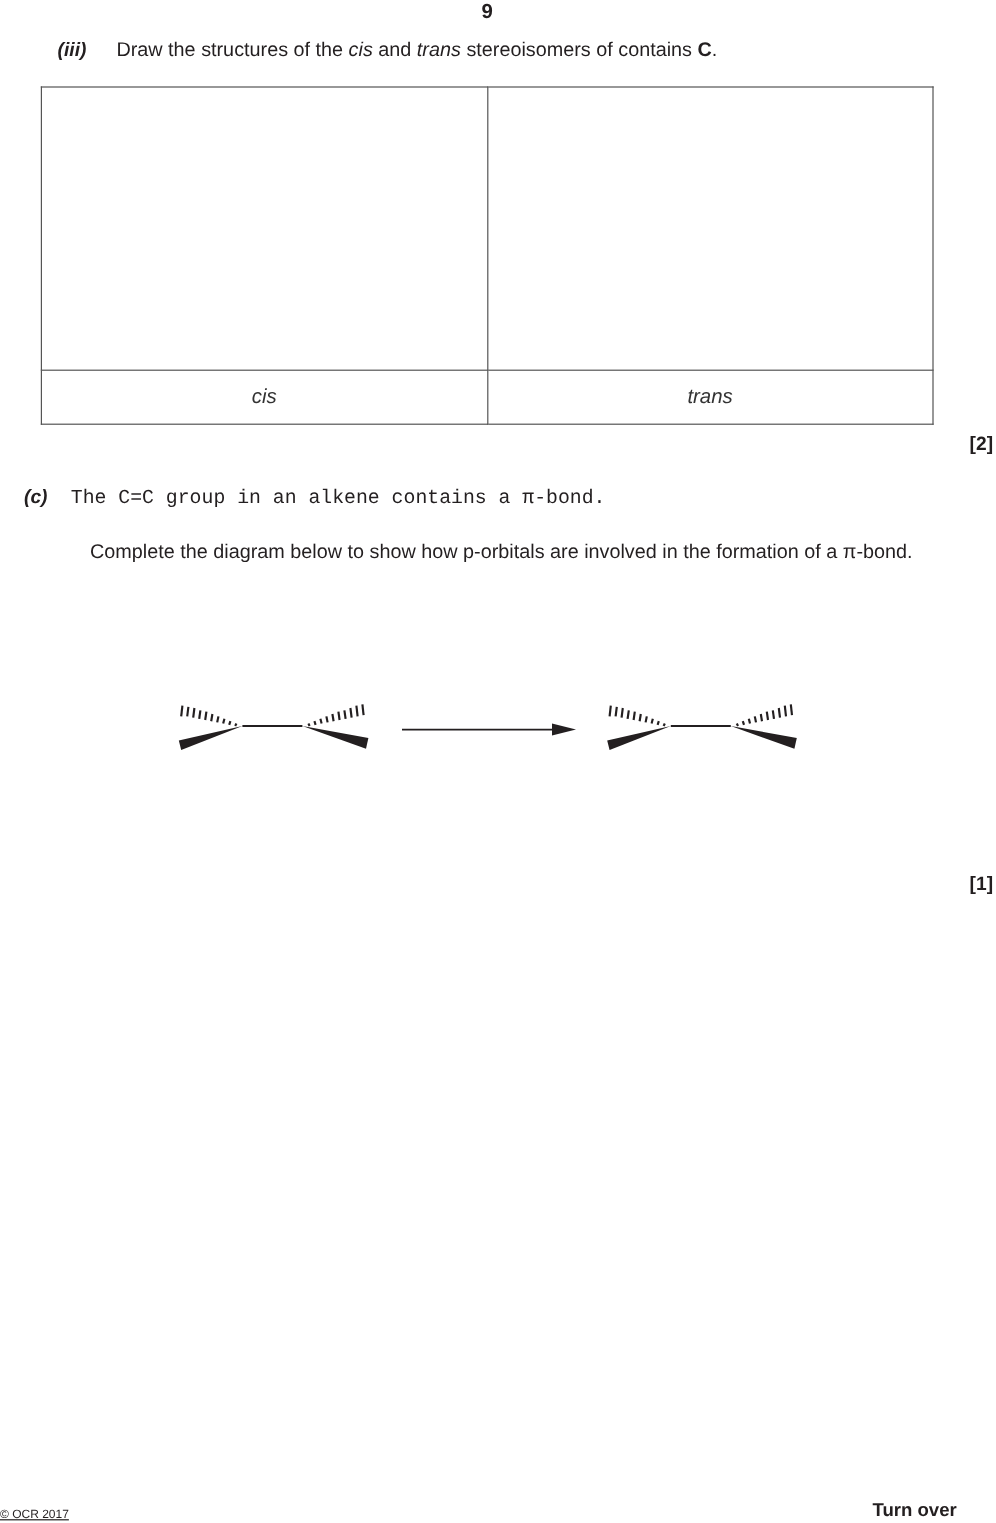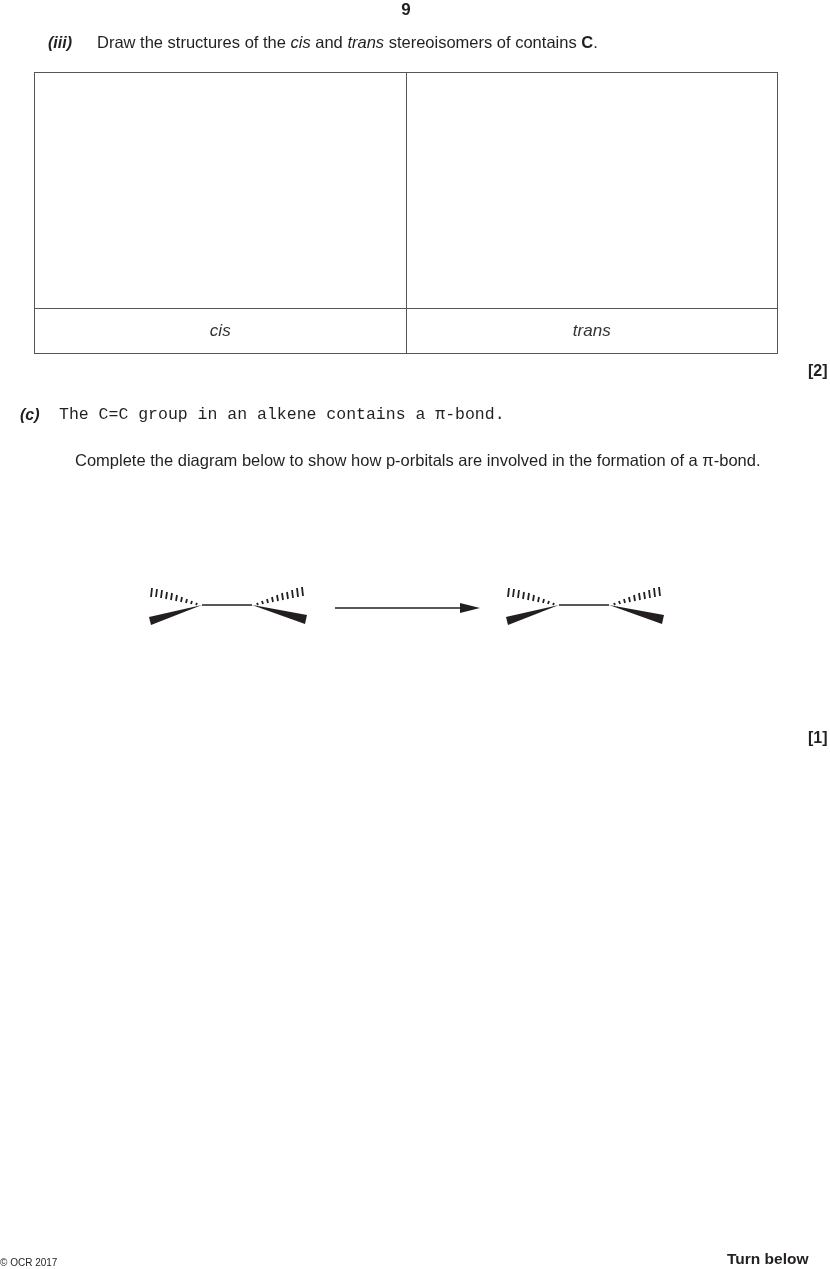--- a/index.html
+++ b/index.html
@@ -16,21 +16,21 @@
       position: absolute; left: 34px; top: 72px; width: 744px;
       border-collapse: collapse; table-layout: fixed;
     }
     table.answer td {
       border: 1.3px solid #555; padding: 0;
     }
     table.answer tr.draw td { height: 235px; }
     table.answer tr.lab td {
       height: 44px; text-align: center; font-style: italic; font-size: 17px; color: #333;
     }
-    .footer-left { left: 0; top: 1257px; font-size: 10px; }
+    .footer-left { left: 0; top: 1257px; font-size: 10px; text-decoration: underline; }
     .footer-right { left: 727px; top: 1250px; font-weight: bold; font-size: 15.5px; }
     em { font-style: italic; }
     b { font-weight: bold; }
   </style>
 </head>
 <body>
 
 <div class="abs page-num">9</div>
 
 <div class="abs qnum" style="left:48px; top:34px;">(iii)</div>
@@ -119,13 +119,13 @@
       <line x1="127" y1="24" x2="128" y2="28"></line>
       <line x1="122" y1="26" x2="123" y2="29"></line>
       <line x1="117" y1="28" x2="118" y2="30"></line>
     </g>
   </g>
 </svg>
 
 <div class="abs marks" style="left:808px; top:729px;">[1]</div>
 
 <div class="abs footer-left">© OCR 2017</div>
-<div class="abs footer-right">Turn below</div>
+<div class="abs footer-right">Turn over</div>
 
 </body></html>

